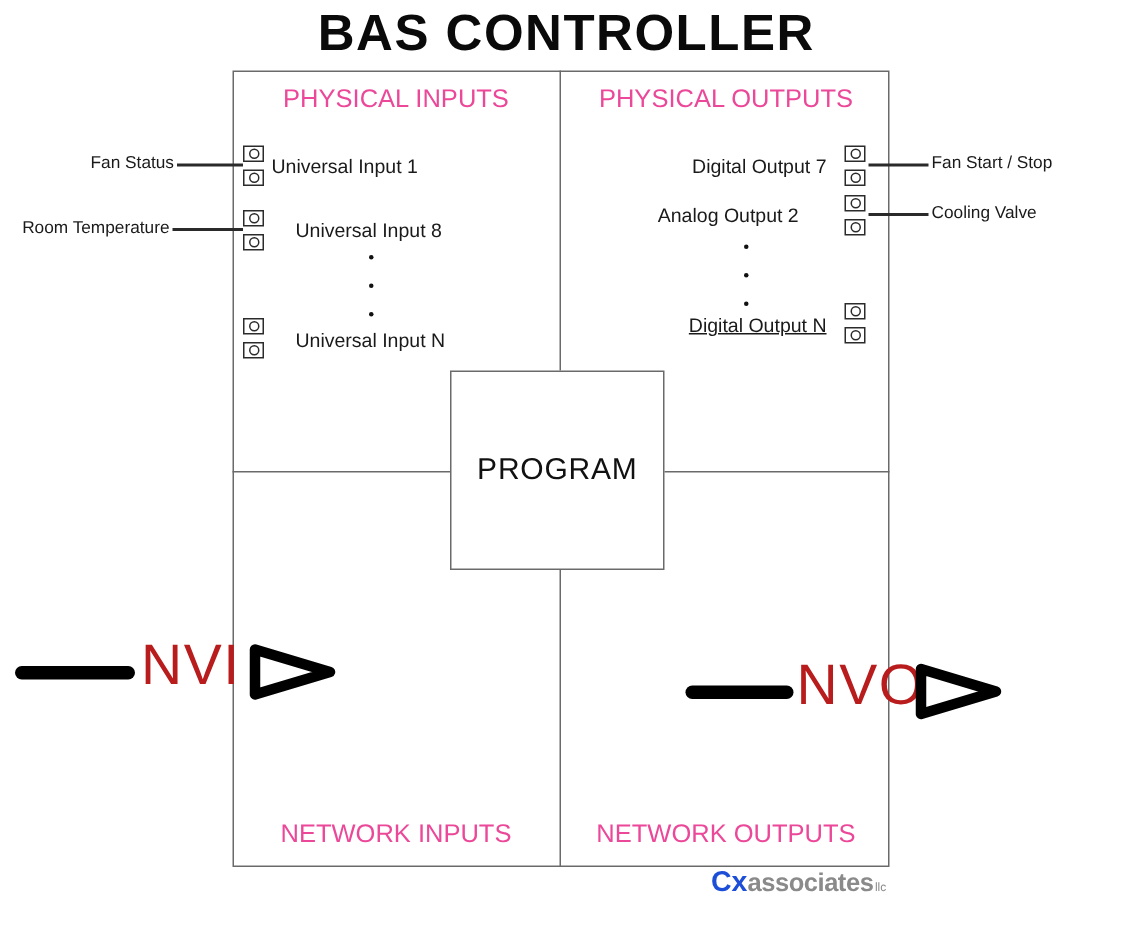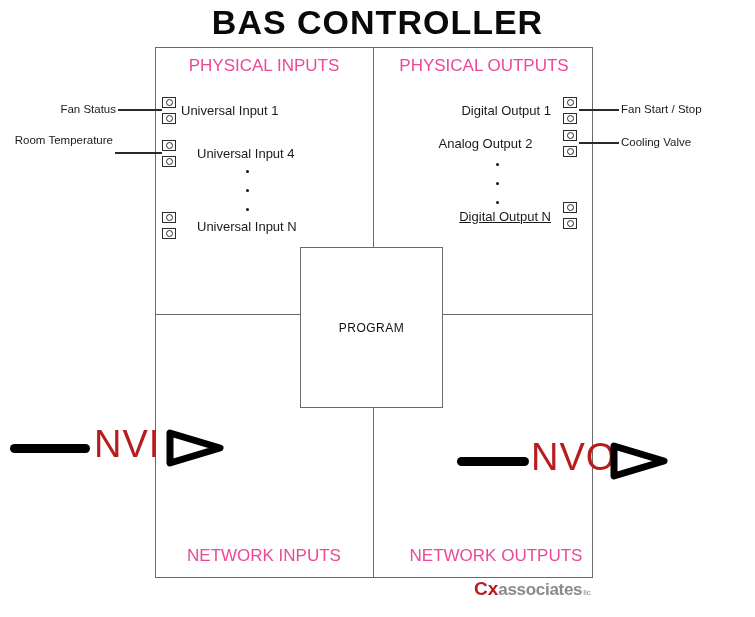--- a/index.html
+++ b/index.html
@@ -9,24 +9,24 @@
   .abs { position:absolute; }
 
   .title { position:absolute; left:0; top:3px; width:755px; text-align:center;
            font-size:34px; font-weight:700; letter-spacing:1px; color:#0a0a0a; }
 
   .main-box { position:absolute; left:155px; top:47px; width:438px; height:531px;
               border:1px solid #6a6a6a; background:#fff; }
   .vdiv { position:absolute; left:373px; top:47px; width:1px; height:531px; background:#6a6a6a; z-index:1; }
   .hdiv { position:absolute; left:155px; top:314px; width:438px; height:1px; background:#6a6a6a; z-index:1; }
 
-  .program-box { position:absolute; left:300px; top:247px; width:143px; height:161px;
+  .program-box { position:absolute; left:300px; top:247px; width:143px; height:133px;
                  border:1px solid #6a6a6a; background:#fff; z-index:2;
                  display:flex; align-items:center; justify-content:center;
-                 font-size:12px; letter-spacing:0.5px; color:#111; }
+                 font-size:20px; letter-spacing:0.5px; color:#111; }
 
   .quad-label { position:absolute; width:218px; text-align:center; font-size:17px; color:#ec4899; }
 
   .io-label { position:absolute; font-size:13px; color:#1a1a1a; line-height:15px; }
   .r-align { text-align:right; }
 
   .term-pair { position:absolute; display:flex; flex-direction:column; gap:5px; z-index:3; }
   .term { width:14px; height:11px; border:1.6px solid #2b2b2b; background:#fff;
           display:flex; align-items:center; justify-content:center; }
   .term::after { content:""; width:5px; height:5px; border:1.5px solid #2b2b2b; border-radius:50%; }
@@ -35,79 +35,79 @@
   .dot { width:3px; height:3px; border-radius:50%; background:#111; }
 
   .ext-label { position:absolute; font-size:11.5px; color:#1a1a1a; line-height:13px; }
   .conn-line { position:absolute; height:1.5px; background:#2a2a2a; }
 
   .thick-line { position:absolute; height:9px; background:#000; border-radius:5px; }
   .nv-text { position:absolute; font-size:38px; line-height:34px; font-weight:400;
              letter-spacing:1px; color:#b91c1c; }
 
   .logo { position:absolute; left:474px; top:579px; display:flex; align-items:baseline; }
-  .logo-cx { color:#b91c1c; font-weight:700; font-size:19px; line-height:19px;text-align:right; }
+  .logo-cx { color:#1d4ed8; font-weight:700; font-size:19px; line-height:19px;text-align:right; }
   .logo-name { color:#8a8a8a; font-weight:700; font-size:17px; line-height:19px; letter-spacing:-0.3px; }
   .logo-llc { color:#8a8a8a; font-size:8px; margin-left:1px; }
 </style>
 </head>
 <body>
 
 <div class="canvas">
 
   <h1 class="title">BAS CONTROLLER</h1>
 
   <div class="main-box"></div>
   <div class="vdiv"></div>
   <div class="hdiv"></div>
 
   <div class="quad-label" style="left:155px; top:56px;">PHYSICAL INPUTS</div>
   <div class="quad-label" style="left:375px; top:56px;">PHYSICAL OUTPUTS</div>
   <div class="quad-label" style="left:155px; top:546px;">NETWORK INPUTS</div>
-  <div class="quad-label" style="left:375px; top:546px;margin-left:12px;">NETWORK OUTPUTS</div>
+  <div class="quad-label" style="left:375px; top:546px;">NETWORK OUTPUTS</div>
 
   <div class="program-box">
     <span>PROGRAM</span>
   </div>
 
   <div class="term-pair" style="left:162px; top:97px;">
     <span class="term"></span>
     <span class="term"></span>
   </div>
   <div class="io-label" style="left:181px; top:103px; width:130px;">Universal Input 1</div>
 
   <div class="term-pair" style="left:162px; top:140px;">
     <span class="term"></span>
     <span class="term"></span>
   </div>
-  <div class="io-label" style="left:197px; top:146px; width:130px;">Universal Input 4</div>
+  <div class="io-label" style="left:197px; top:146px; width:130px;">Universal Input 8</div>
 
   <div class="dots" style="left:246px; top:170px;">
     <span class="dot"></span>
       <span class="dot"></span>
       <span class="dot"></span>
   </div>
 
   <div class="term-pair" style="left:162px; top:212px;">
     <span class="term"></span>
     <span class="term"></span>
   </div>
   <div class="io-label" style="left:197px; top:219px; width:130px;">Universal Input N</div>
 
   <div class="ext-label r-align" style="left:20px; top:103px; width:96px;">Fan Status</div>
   <div class="conn-line" style="left:118px; top:109px; width:44px;"></div>
 
-  <div class="ext-label r-align" style="left:0px; top:134px; width:113px;">Room Temperature</div>
+  <div class="ext-label r-align" style="left:0px; top:146px; width:113px;">Room Temperature</div>
   <div class="conn-line" style="left:115px; top:152px; width:47px;"></div>
 
   <div class="term-pair" style="left:563px; top:97px;">
     <span class="term"></span>
     <span class="term"></span>
   </div>
-  <div class="io-label r-align" style="left:420px; top:103px; width:131px;">Digital Output 1</div>
+  <div class="io-label r-align" style="left:420px; top:103px; width:131px;">Digital Output 7</div>
 
   <div class="term-pair" style="left:563px; top:130px;">
     <span class="term"></span>
     <span class="term"></span>
   </div>
   <div class="io-label r-align" style="left:420px; top:136px; width:131px;text-align:center;">Analog Output 2</div>
 
   <div class="dots" style="left:496px; top:163px;">
     <span class="dot"></span>
       <span class="dot"></span>

